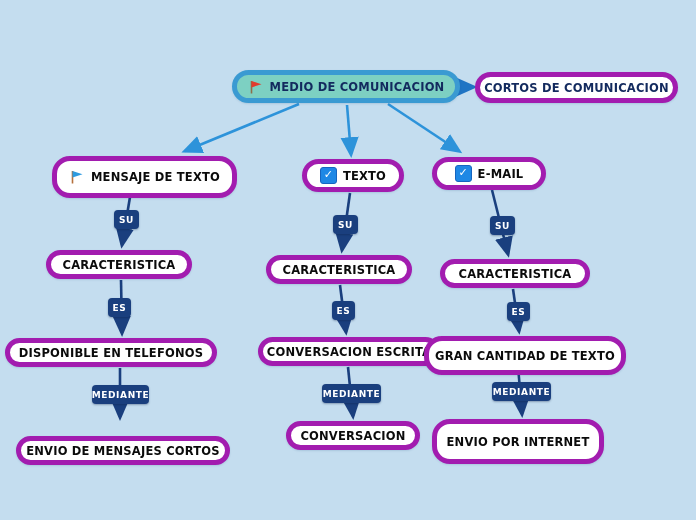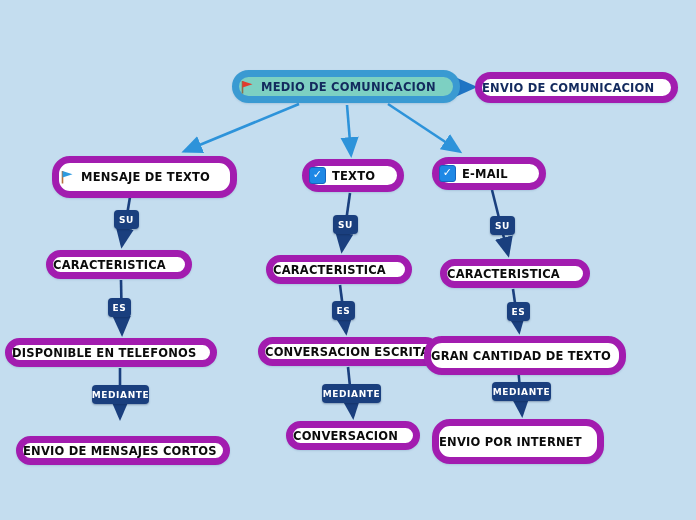--- a/index.html
+++ b/index.html
@@ -11,23 +11,23 @@
     position:relative;
     width:696px;height:520px;
     background:#c4ddef;
     overflow:hidden;
   }
   #wires{position:absolute;left:0;top:0;width:696px;height:520px;pointer-events:none;}
   .node{
     position:absolute;
     box-sizing:border-box;
     background:#ffffff;
-    border:7px solid #a21caf;
+    border:5px solid #a21caf;
     border-radius:18px;
-    display:flex;align-items:center;justify-content:flex-start;
+    display:flex;align-items:center;justify-content:center;
     gap:6px;
     font-weight:700;
     font-size:11.5px;
     color:#0b0b0b;
     letter-spacing:.2px;
     white-space:nowrap;
     box-shadow:0 1px 2px rgba(30,80,130,.15);
   }
   .node.main{
     background:#7dd0c2;
@@ -100,21 +100,21 @@
 
   <div class="node main" style="left:232px;top:70px;width:228px;height:33px;">
     <svg class="flagicon" width="16" height="16" viewBox="0 0 16 16">
       <line x1="3.5" y1="2" x2="3.5" y2="14.5" stroke="#8d6e4a" stroke-width="1.6"></line>
       <path d="M3.5,2 L13.5,5.2 L3.5,8.4 Z" fill="#e23b2e"></path>
     </svg>
     <span>MEDIO DE COMUNICACION</span>
   </div>
 
   <div class="node navy-text" style="left:475px;top:72px;width:203px;height:31px;">
-    <span>ENVIO DE COMUNICACION</span>
+    <span>CORTOS DE COMUNICACION</span>
   </div>
 
   <div class="node" style="left:52px;top:156px;width:185px;height:42px;">
     <svg class="flagicon" width="16" height="16" viewBox="0 0 16 16">
       <line x1="3.5" y1="2" x2="3.5" y2="14.5" stroke="#b5713c" stroke-width="1.6"></line>
       <path d="M3.5,2 L13.5,5.2 L3.5,8.4 Z" fill="#2e9be0"></path>
     </svg>
     <span>MENSAJE DE TEXTO</span>
   </div>
 

